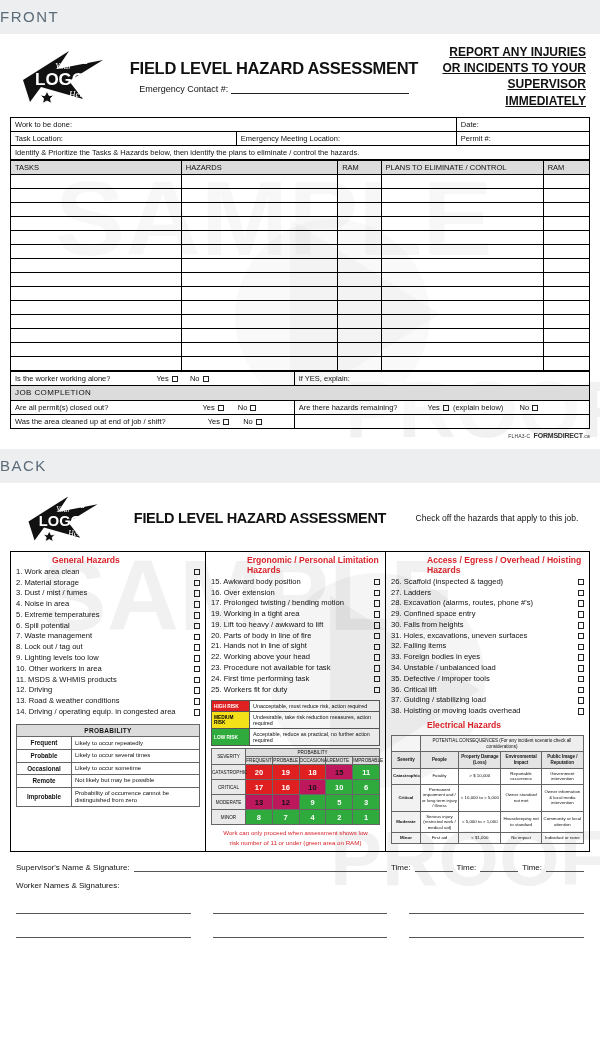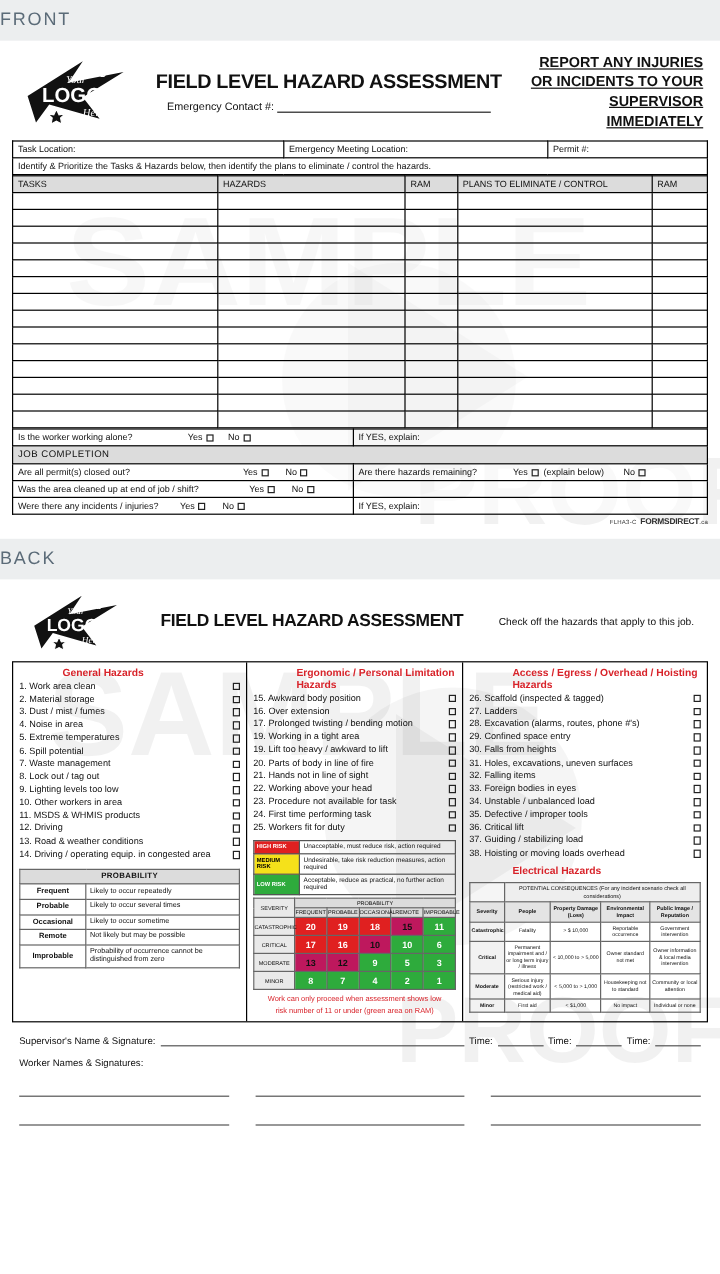--- a/index.html
+++ b/index.html
@@ -164,20 +164,24 @@
     </div>
   </div>
 
   <table class="frm" style="position:relative;z-index:6;background:rgba(255,255,255,.55);">
     <colgroup>
         <col style="width:39%">
         <col style="width:38%">
         <col style="width:23%">
       </colgroup>
     <tbody>
+        <tr>
+      <td colspan="2">Work to be done:</td>
+      <td>Date:</td>
+    </tr>
     <tr>
       <td>Task Location:</td>
       <td>Emergency Meeting Location:</td>
       <td>Permit #:</td>
     </tr>
     <tr>
       <td colspan="3" class="hdr-note">Identify &amp; Prioritize the Tasks &amp; Hazards below, then identify the plans to eliminate / control the hazards.</td>
     </tr>
   </tbody>
     </table>
@@ -340,30 +344,20 @@
     <tr>
       <td>
         <span>Was the area cleaned up at end of job / shift?</span>
         <span style="display:inline-block;width:38px"></span>
         <span>Yes</span><span class="cb"></span>
         <span style="display:inline-block;width:8px"></span>
         <span>No</span><span class="cb"></span>
       </td>
       <td></td>
     </tr>
-    <tr>
-      <td>
-        <span>Were there any incidents / injuries?</span>
-        <span style="display:inline-block;width:14px"></span>
-        <span>Yes</span><span class="cb"></span>
-        <span style="display:inline-block;width:8px"></span>
-        <span>No</span><span class="cb"></span>
-      </td>
-      <td>If YES, explain:</td>
-    </tr>
   </tbody>
     </table>
 
   <div class="footnote">
     <span>FLHA3-C</span>
     &nbsp;<b>FORMSDIRECT</b><span>.ca</span>
   </div>
 </div>
 
 <div class="page-band" style="margin-top:6px;">BACK</div>

